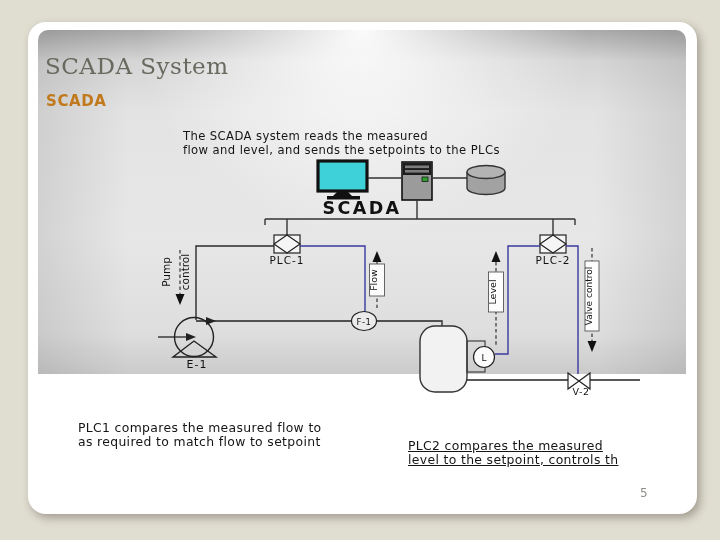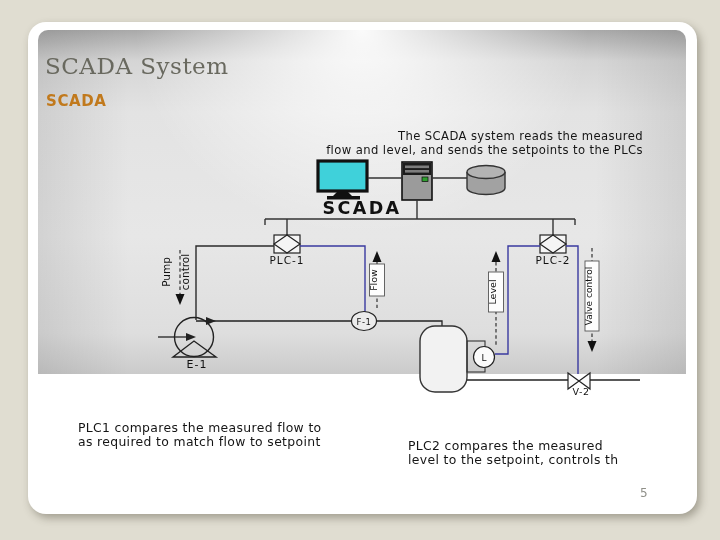--- a/index.html
+++ b/index.html
@@ -25,30 +25,30 @@
   .title{
     position:absolute;left:45px;top:46px;
     font-family:"DejaVu Serif","Liberation Serif",serif;
     font-size:23px;line-height:40px;color:#69695f;letter-spacing:.5px;
   }
   .subtitle{
     position:absolute;left:46px;top:92px;
     font-size:15px;font-weight:bold;letter-spacing:.6px;color:#c1791c;
   }
   .caption{
-    position:absolute;left:183px;top:130px;width:460px;text-align:right;
+    position:absolute;left:183px;top:130px;width:460px;text-align:left;
     font-size:11.6px;line-height:13.5px;letter-spacing:.4px;color:#151515;
   }
   .caption span{display:block;}
   .note{
     position:absolute;font-size:12.4px;line-height:13.7px;letter-spacing:.35px;color:#151515;margin-top:48px;
   }
   .note span{display:block;}
   .note-plc1{left:78px;top:373px;}
-  .note-plc2{left:408px;top:391px;}
+  .note-plc2{left:408px;top:391px;text-decoration:underline;}
   .page-number{
     position:absolute;left:640px;top:486px;font-size:12px;color:#8f8f88;
   }
   svg.diagram{position:absolute;left:0;top:0;}
   svg .lbl{font-family:"DejaVu Sans","Liberation Sans",sans-serif;fill:#111;}
 </style>
 </head>
 <body>
 
 <div class="slide"></div>

